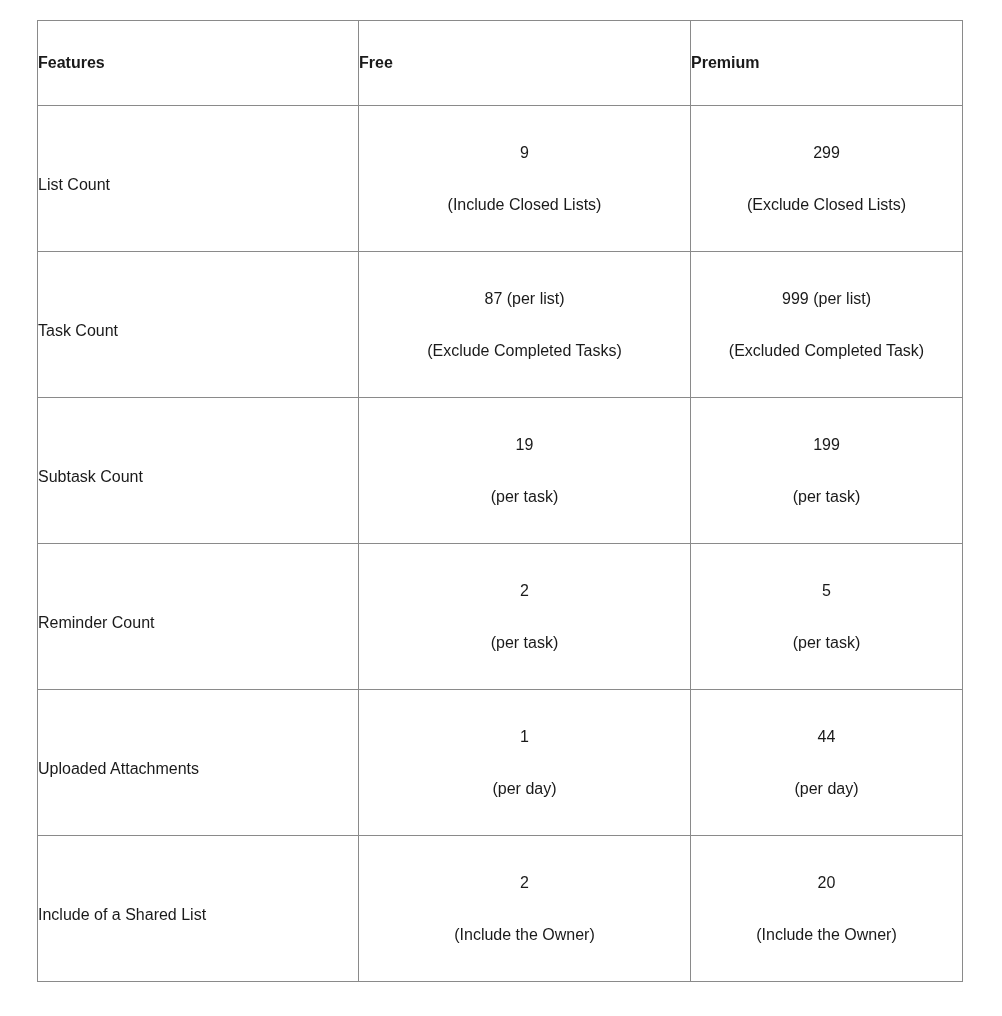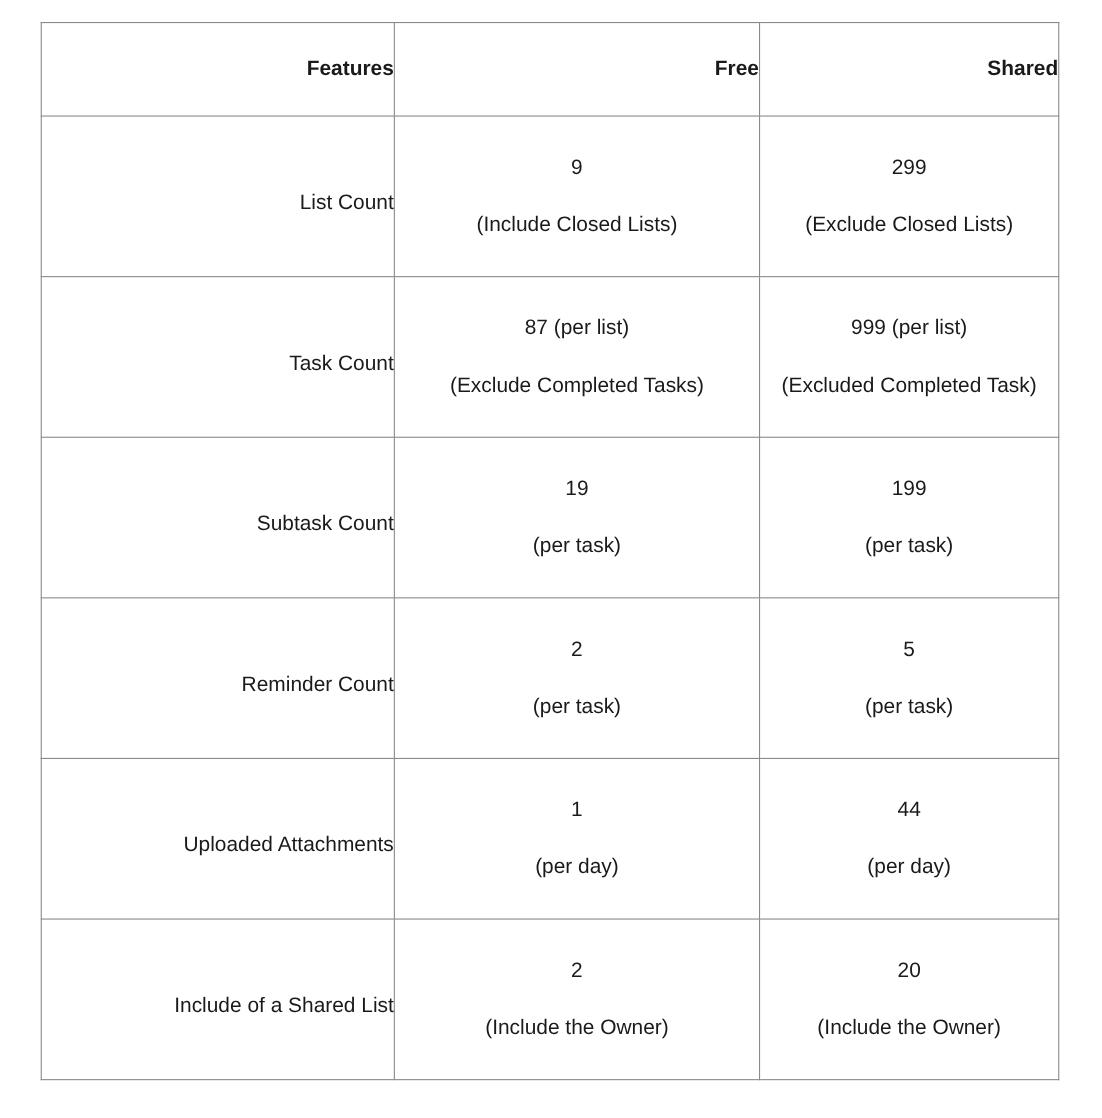--- a/index.html
+++ b/index.html
@@ -16,24 +16,24 @@
     }
     .table {
       position: absolute;
       left: 37px;
       top: 20px;
       border-collapse: collapse;
       table-layout: fixed;
     }
     .table td, .table th {
       border: 1px solid #8a8a8a;
-      text-align: right;
+      text-align: left;
       vertical-align: middle;
       padding: 0;
-      font-size: 19px;
+      font-size: 16px;
       font-weight: normal;
     }
     .table th {
       font-weight: bold;
       height: 84px;
     }
     .table td {
       height: 145px;
     }
     .col-feature { width: 321px; }
@@ -58,21 +58,21 @@
 <table class="table">
   <colgroup>
     <col class="col-feature">
     <col class="col-free">
     <col class="col-premium">
   </colgroup>
   <thead>
     <tr>
       <th>Features</th>
       <th>Free</th>
-      <th>Shared</th>
+      <th>Premium</th>
     </tr>
   </thead>
   <tbody>
     <tr>
       <td><span class="feature-label">List Count</span></td>
       <td>
           <div class="cell-stack">
             <span>9</span>
             <span>(Include Closed Lists)</span>
           </div>

